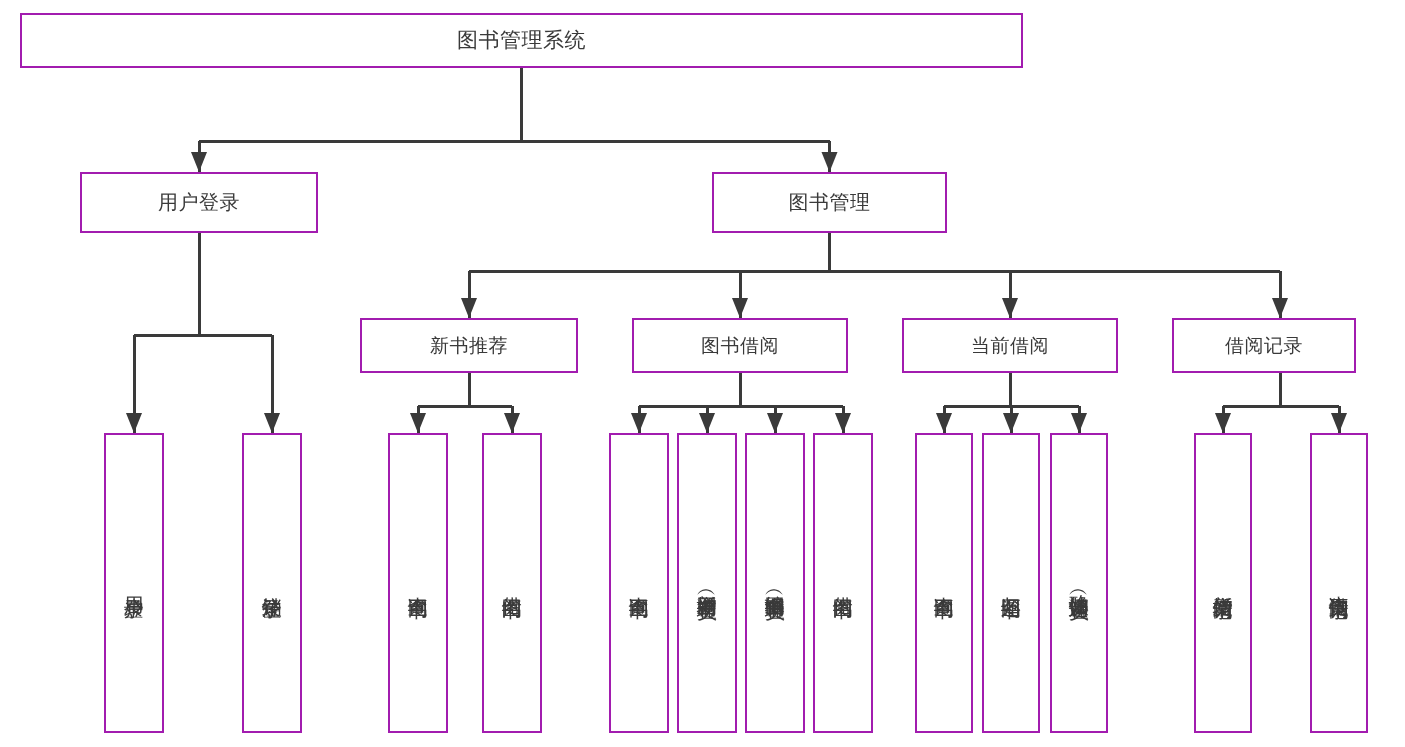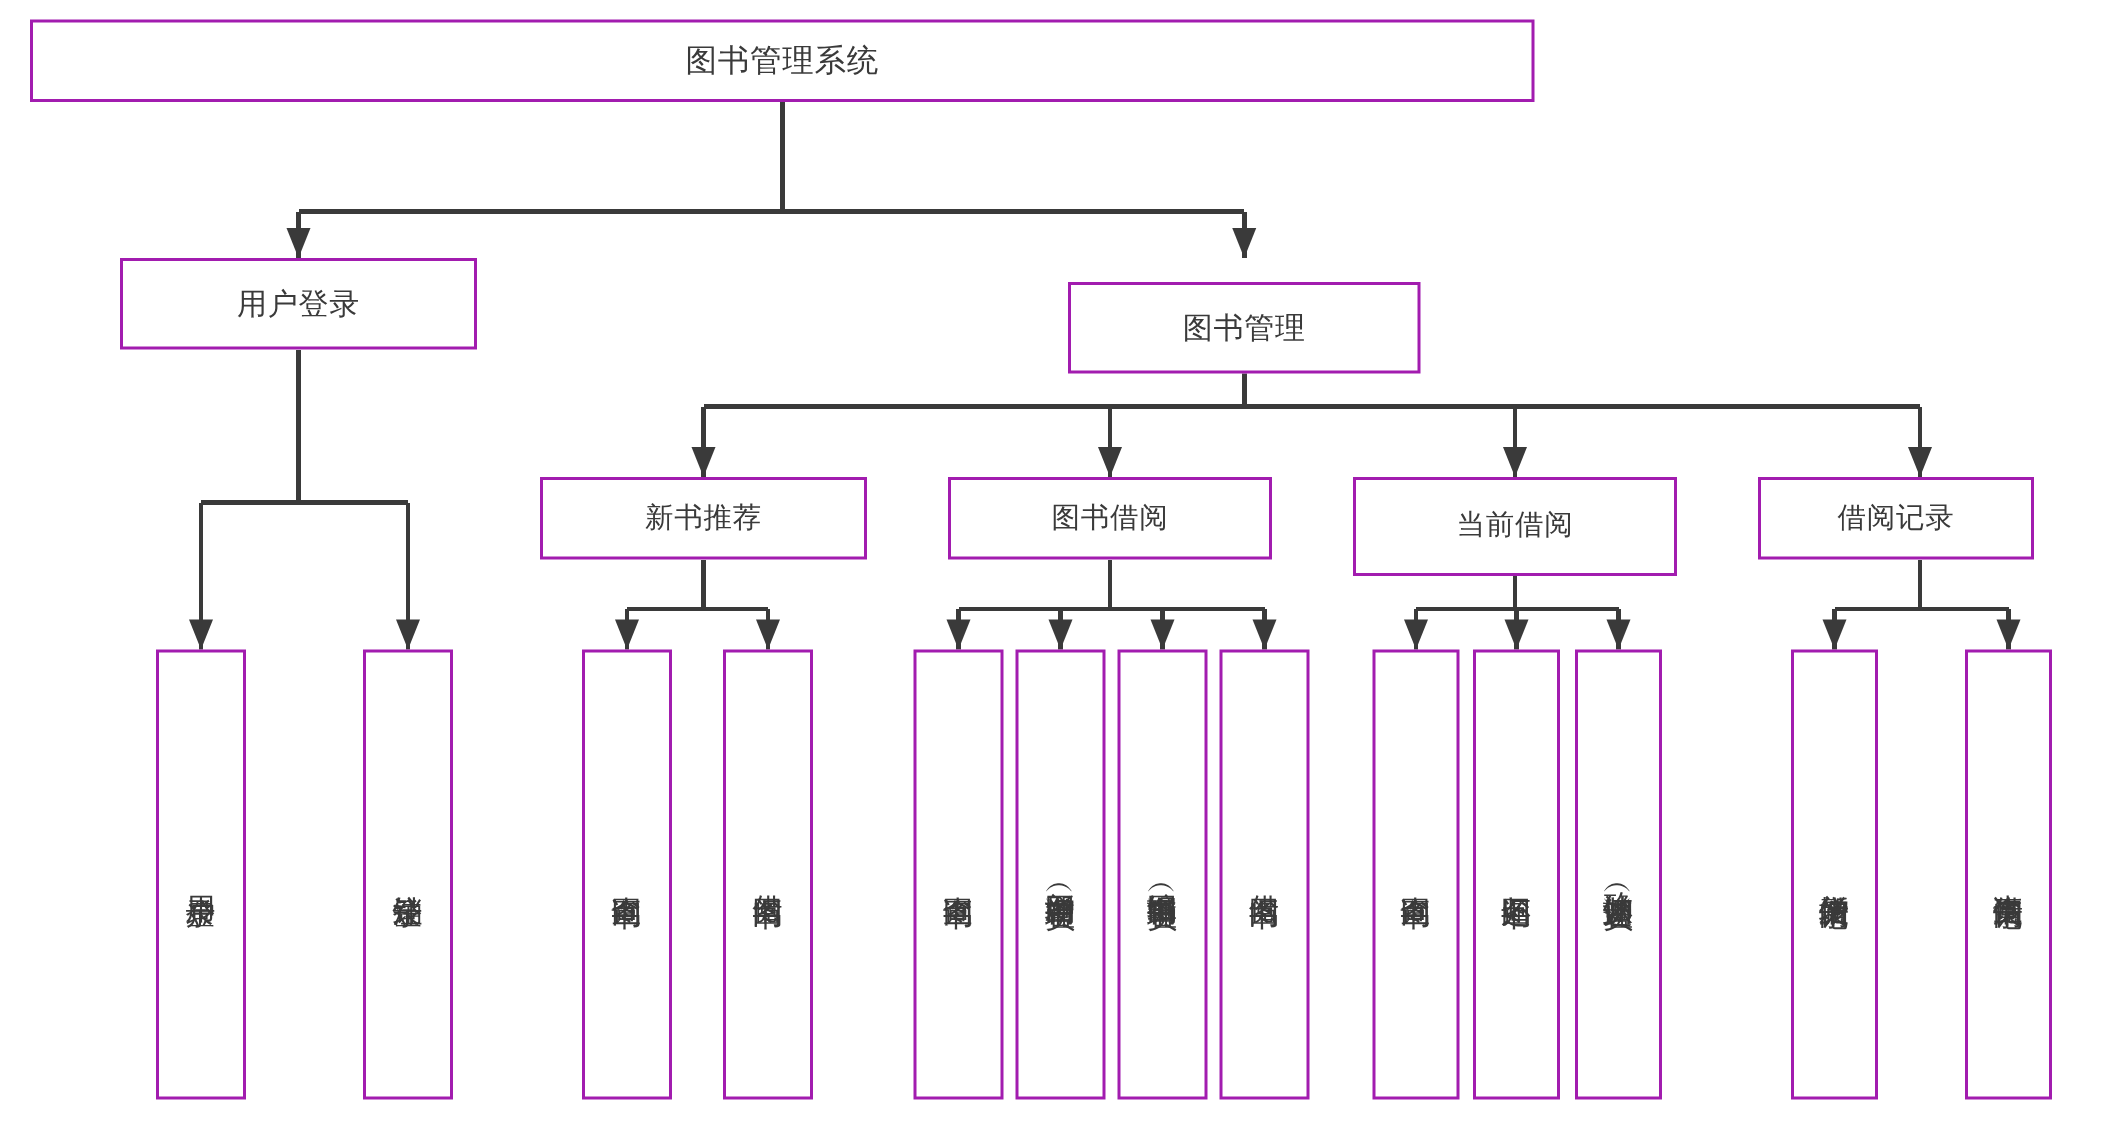--- a/index.html
+++ b/index.html
@@ -131,30 +131,30 @@
       <line x1="1339" y1="406" x2="1339" y2="433" stroke="#3a3a3a" stroke-width="3" shape-rendering="crispEdges"></line>
       <polygon points="1331,413 1347,413 1339,433" fill="#3a3a3a"></polygon>
     </svg>
   <div id="nodes">
       <div class="node root" style="left: 20px; top: 13px; width: 1003px; height: 55px;">
         <span class="node-label">图书管理系统</span>
       </div>
       <div class="node level1" style="left: 80px; top: 172px; width: 238px; height: 61px;">
         <span class="node-label">用户登录</span>
       </div>
-      <div class="node level1" style="left: 712px; top: 172px; width: 235px; height: 61px; margin-top: 16px;">
+      <div class="node level1" style="left: 712px; top: 172px; width: 235px; height: 61px;">
         <span class="node-label">图书管理</span>
       </div>
       <div class="node level2" style="left: 360px; top: 318px; width: 218px; height: 55px;">
         <span class="node-label">新书推荐</span>
       </div>
       <div class="node level2" style="left: 632px; top: 318px; width: 216px; height: 55px;">
         <span class="node-label">图书借阅</span>
       </div>
-      <div class="node level2" style="left: 902px; top: 318px; width: 216px; height: 66px;">
+      <div class="node level2" style="left: 902px; top: 318px; width: 216px; height: 55px;">
         <span class="node-label">当前借阅</span>
       </div>
       <div class="node level2" style="left: 1172px; top: 318px; width: 184px; height: 55px;">
         <span class="node-label">借阅记录</span>
       </div>
       <div class="node leaf" style="left: 104px; top: 433px; width: 60px; height: 300px;">
         <span class="node-label">用户登录</span>
       </div>
       <div class="node leaf" style="left: 242px; top: 433px; width: 60px; height: 300px;">
         <span class="node-label">注销登录</span>

